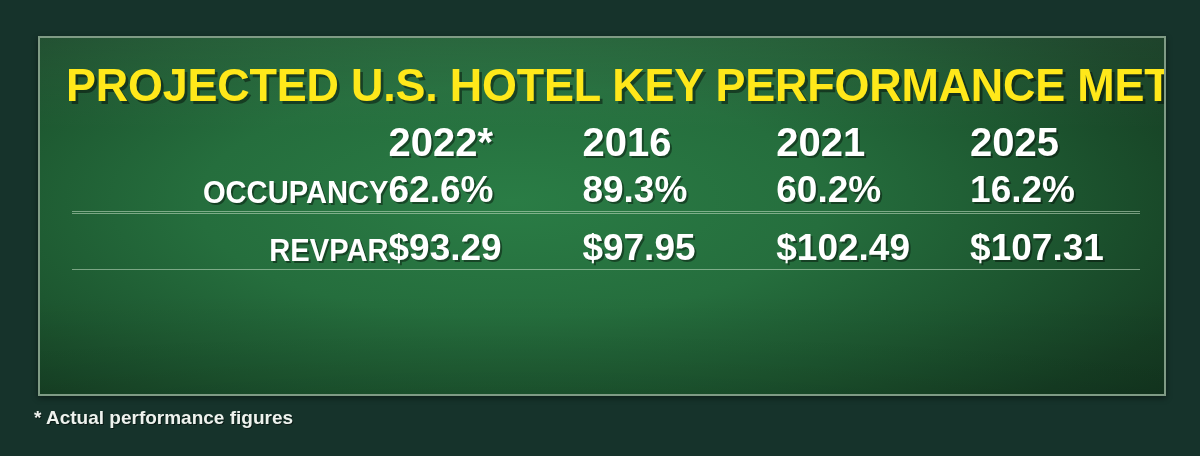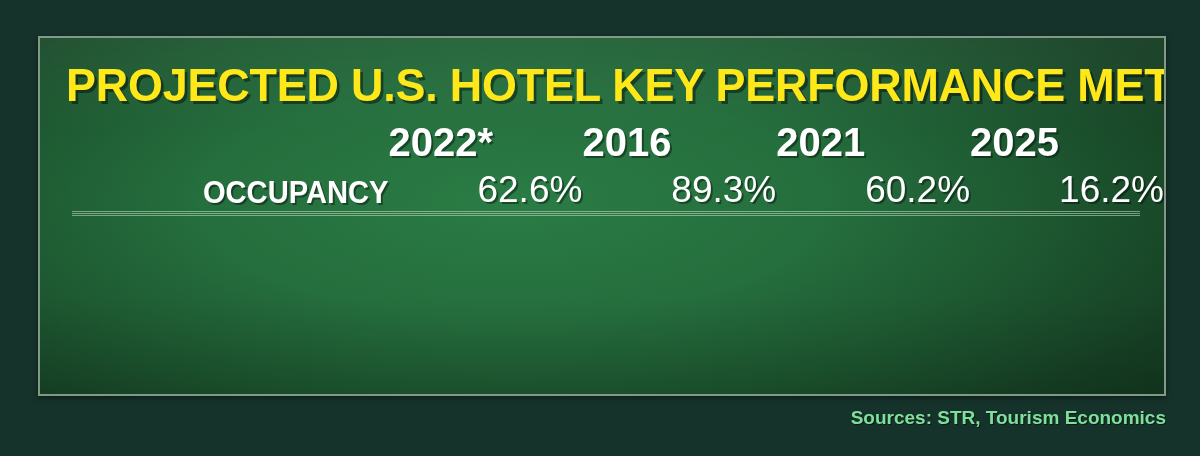--- a/index.html
+++ b/index.html
@@ -124,24 +124,24 @@
     transform: scaleX(0.94);
     transform-origin: right center;
     white-space: nowrap;
     text-shadow: 2px 2px 0 rgba(0,0,0,0.40);
   }
 
   
   .vl {
     color: #ffffff;
     font-family: "Liberation Sans", sans-serif;
-    font-weight: 400;
+    font-weight: 700;
     font-size: 37px;
     line-height: 40px;
-    text-align: right;
+    text-align: left;
     padding-left: 4px;
     white-space: nowrap;
     text-shadow: 2px 2px 0 rgba(0,0,0,0.40);
   }
 
   tr.data-row > * { height: 54px; }
   tr.data-row.first > * { height: 46px; }
 
   
   tr.sep td {
@@ -231,29 +231,36 @@
                 <div class="rule"></div>
               </td>
           </tr>
 
           <tr class="sep">
             <td colspan="5">
                 <div class="rule"></div>
               </td>
           </tr>
 
+          <tr class="data-row">
+            <td class="rl">REVPAR</td>
+            <td class="vl">$93.29</td>
+            <td class="vl">$97.95</td>
+            <td class="vl">$102.49</td>
+            <td class="vl">$107.31</td>
+          </tr>
           <tr class="sep">
             <td colspan="5">
                 <div class="rule"></div>
               </td>
           </tr>
 
         </tbody>
       </table>
 
     </div>
   </div>
 
   <div class="footer">
-    <div class="sources">Sources: STR, Tourism Economics</div>
+    <div class="footnote">* Actual performance figures</div>
   </div>
 
 </div>
 
 </body></html>

